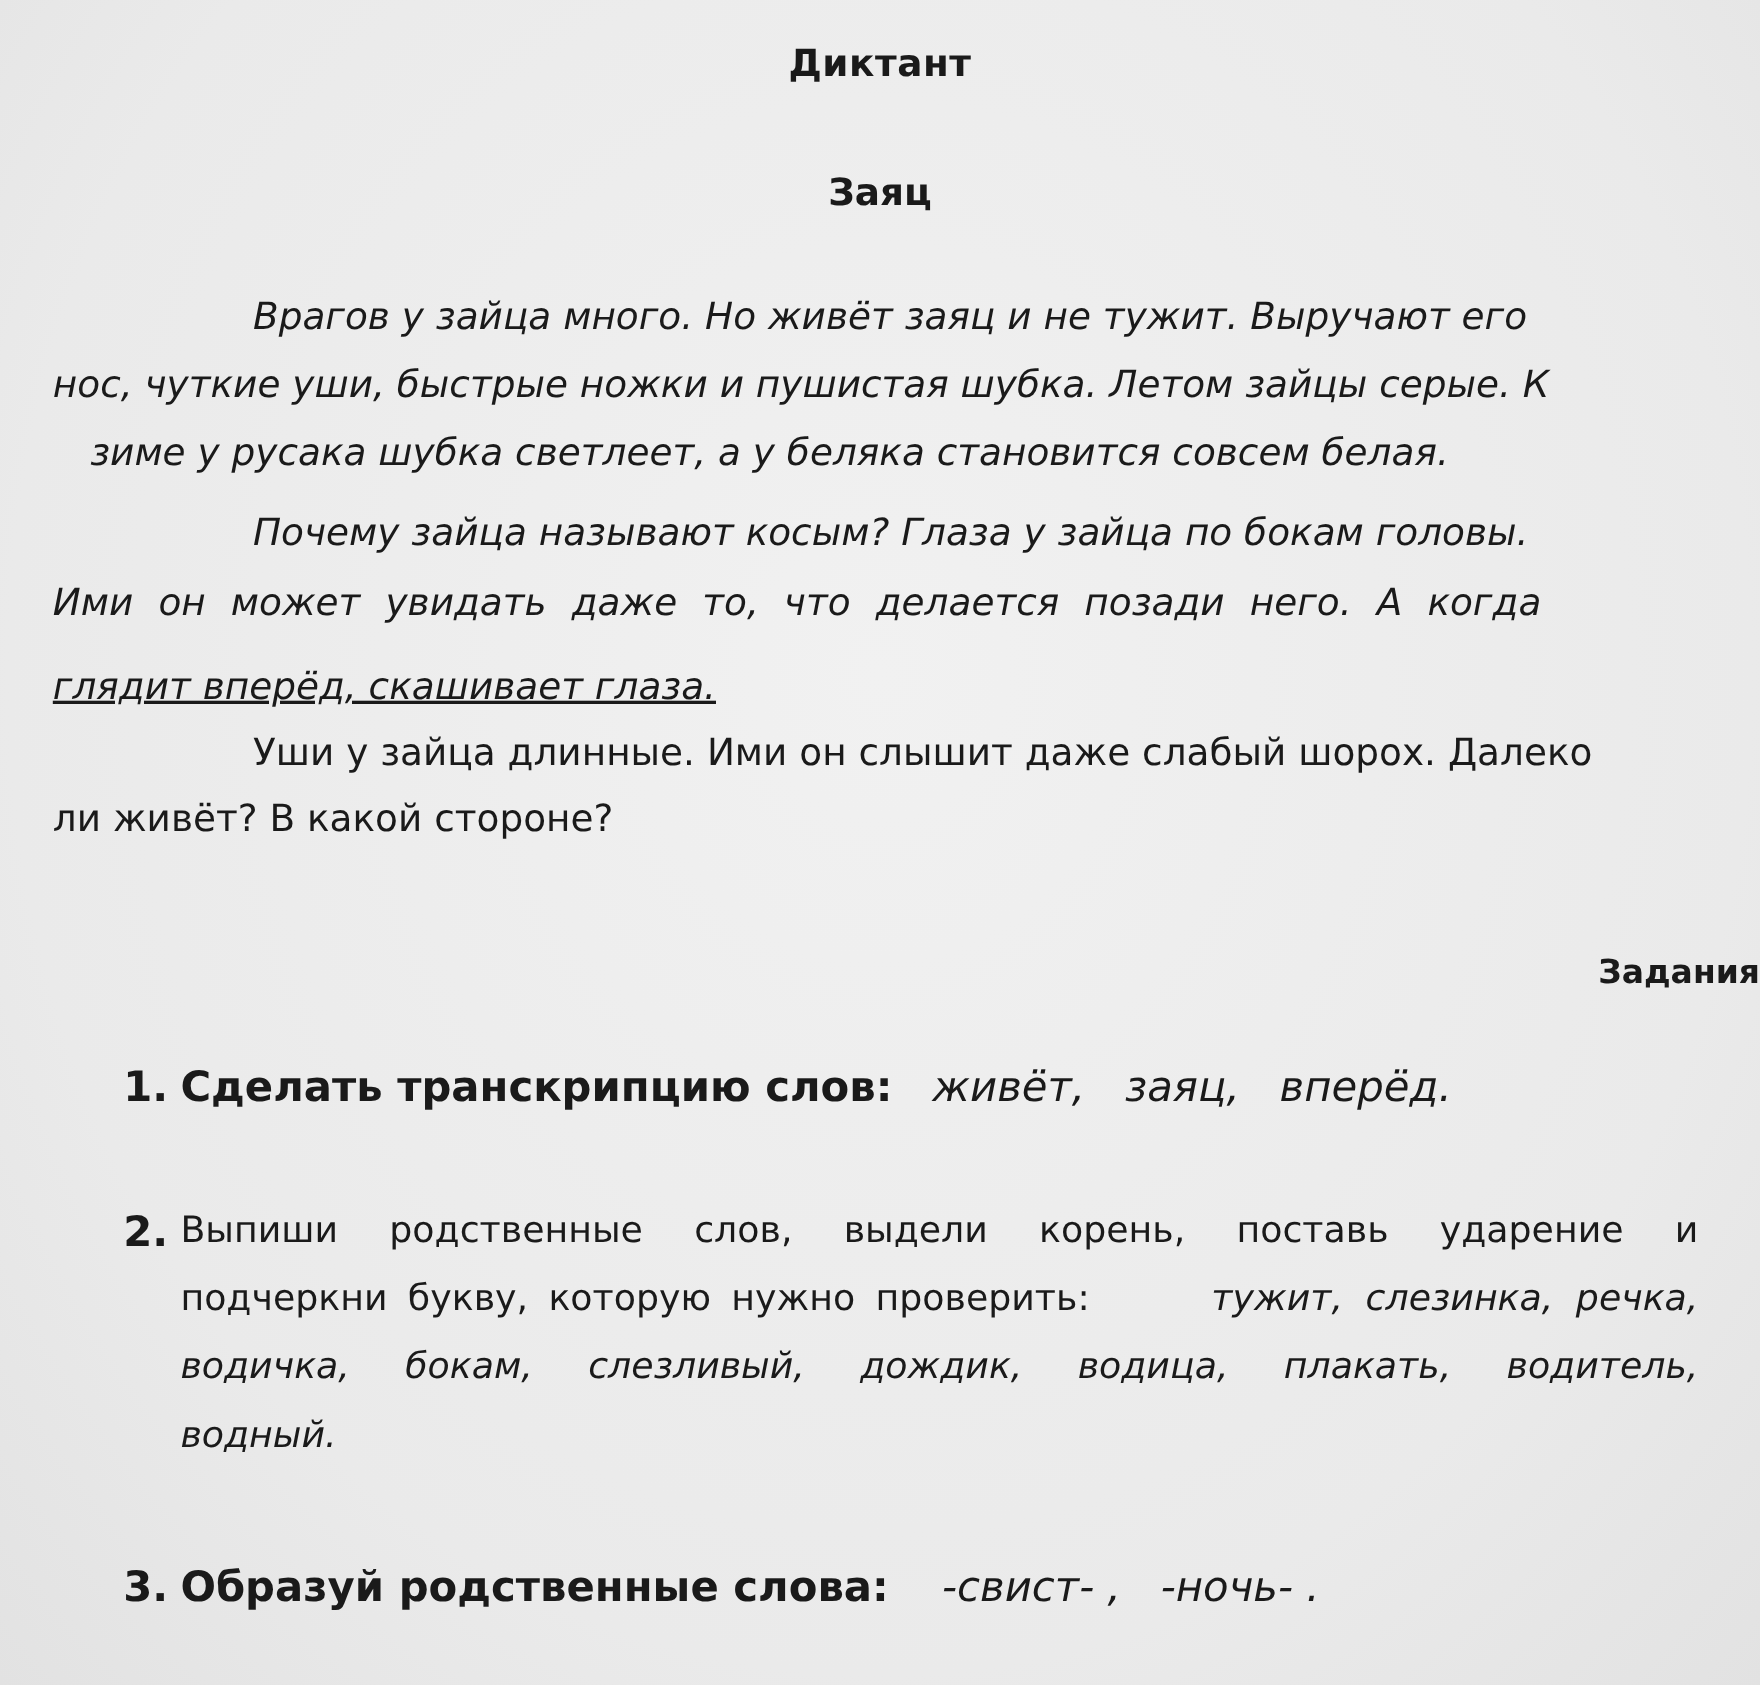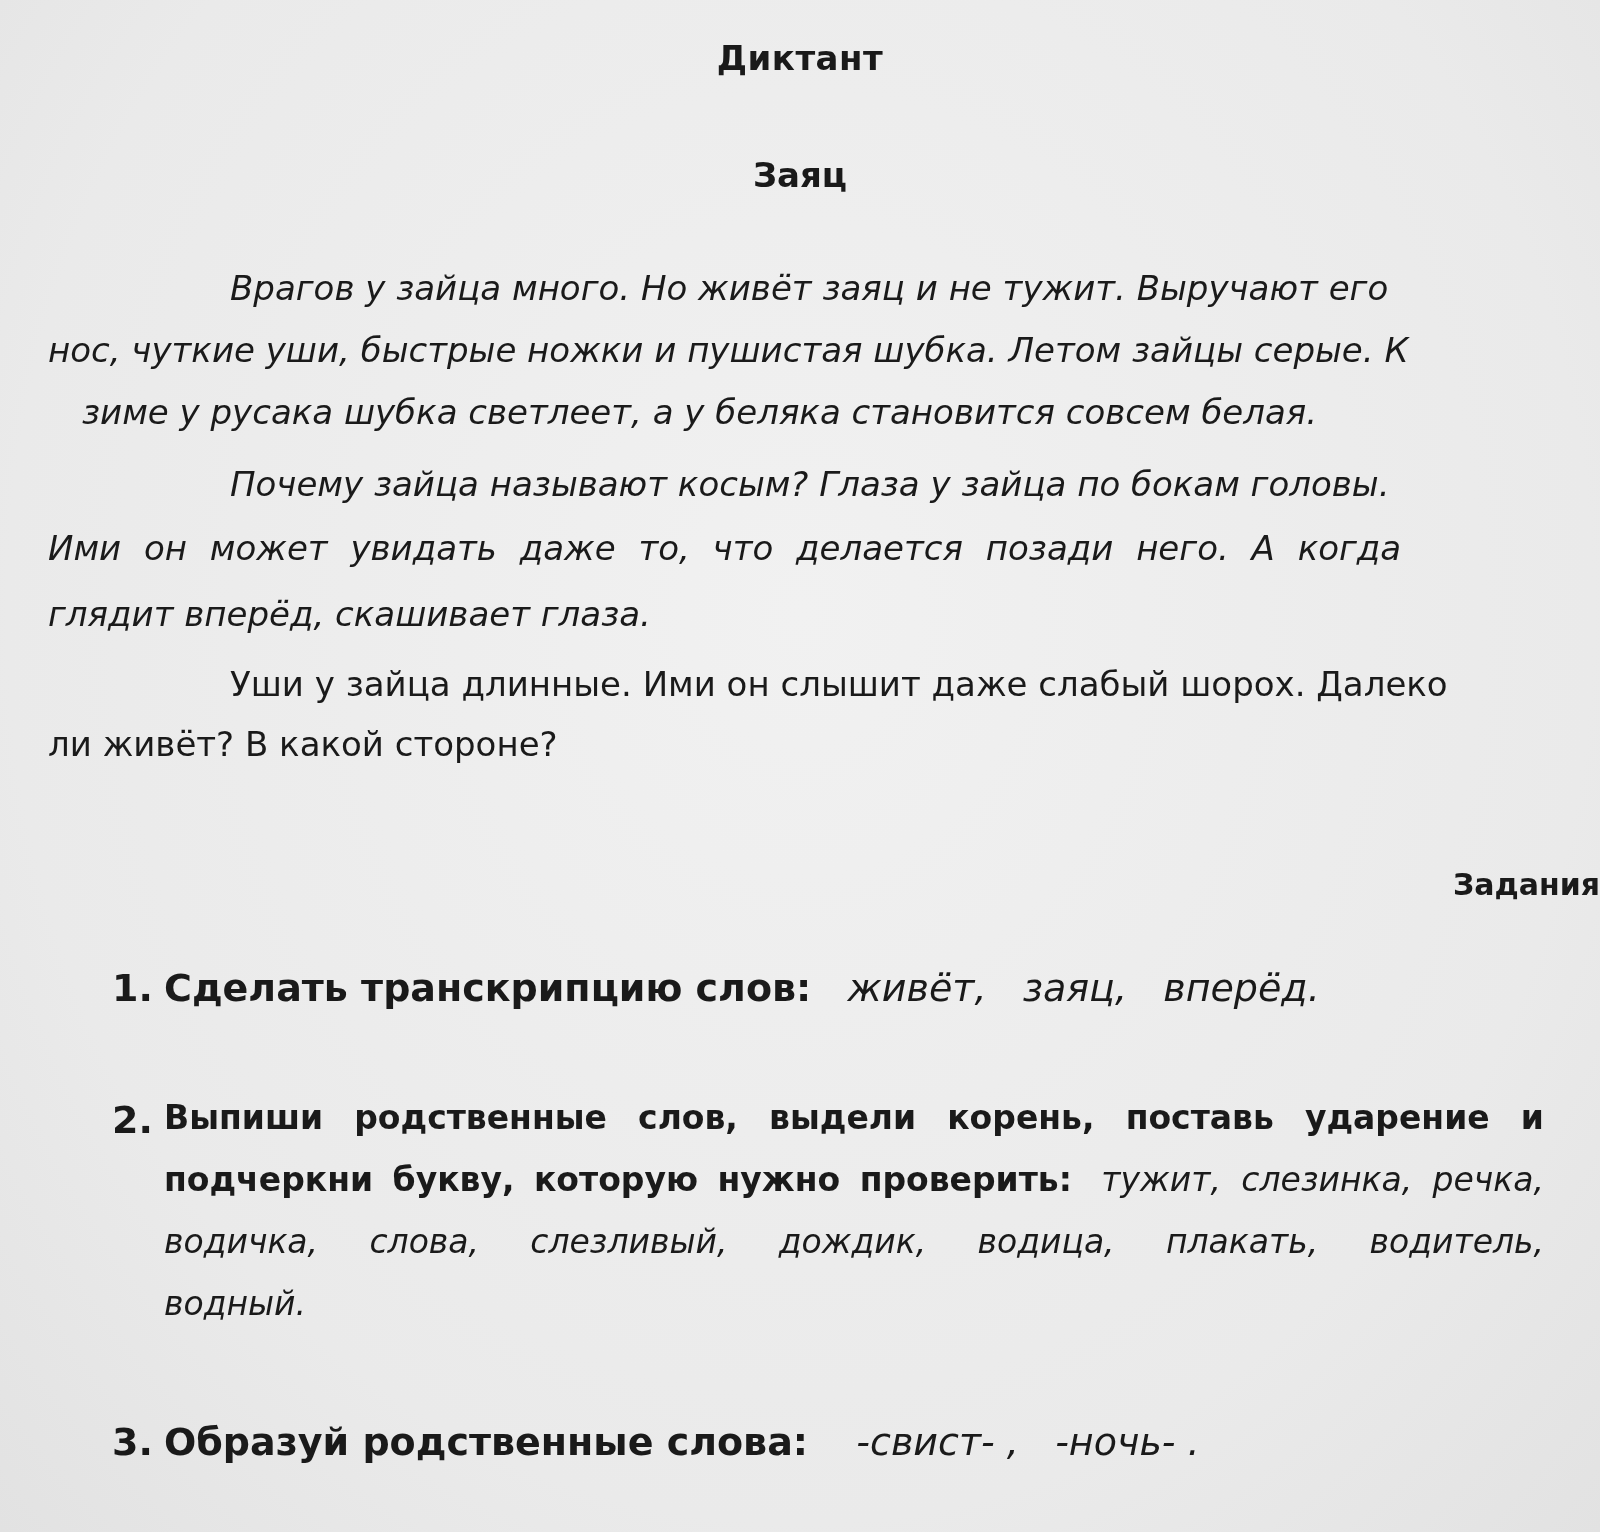--- a/index.html
+++ b/index.html
@@ -86,39 +86,39 @@
     }
     .task2-line {
       position: absolute;
       left: 164px;
       width: 1400px;
       font-size: 33px;
       white-space: nowrap;
       display: flex;
       justify-content: space-between;
     }
-    .bold { font-weight: bold; }
+    .bold { font-weight: normal; }
   </style>
 </head>
 <body>
 
 <div class="page">
 
   <div class="title">Диктант</div>
   <div class="subtitle">Заяц</div>
 
   <div class="story">
 
     <div class="line it" style="top:0px; left:182px;">Врагов у зайца много. Но живёт заяц и не тужит. Выручают его</div>
     <div class="line it" style="top:62px;">нос, чуткие уши, быстрые ножки и пушистая шубка. Летом зайцы серые. К</div>
     <div class="line it" style="top:124px;margin-left:34px;">зиме у русака шубка светлеет, а у беляка становится совсем белая.</div>
 
     <div class="line it" style="top:196px; left:182px;">Почему зайца называют косым? Глаза у зайца по бокам головы.</div>
     <div class="line it" style="top:260px; word-spacing:12px;">Ими он может увидать даже то, что делается позади него. А когда</div>
-    <div class="line it" style="top:326px;">глядит вперёд, скашивает глаза.</div>
+    <div class="line it" style="top:336px;text-decoration:underline;">глядит вперёд, скашивает глаза.</div>
 
     <div class="line" style="top:396px; left:182px;">Уши у зайца длинные. Ими он слышит даже слабый шорох. Далеко</div>
     <div class="line" style="top:456px;">ли живёт? В какой стороне?</div>
   </div>
 
   <div class="tasks-heading">Задания</div>
 
   <div class="task" style="top:966px;">
     <span class="num">1.</span><span class="instr">Сделать транскрипцию слов:</span>&nbsp;&nbsp;&nbsp;<span class="words" style="white-space:pre;">живёт,   заяц,   вперёд.</span>
   </div>
@@ -135,21 +135,21 @@
     <span>поставь</span>
     <span>ударение</span>
     <span>и</span>
   </div>
   <div class="task2-line" style="top:1160px; width:1380px;">
     <span class="bold" style="word-spacing:8px;">подчеркни букву, которую нужно проверить:</span>
     <span class="it" style="word-spacing:10px;">тужит, слезинка, речка,</span>
   </div>
   <div class="task2-line it" style="top:1222px; width:1380px;">
     <span>водичка,</span>
-    <span>слова,</span>
+    <span>бокам,</span>
     <span>слезливый,</span>
     <span>дождик,</span>
     <span>водица,</span>
     <span>плакать,</span>
     <span>водитель,</span>
   </div>
   <div class="task2-line it" style="top:1284px;">
     <span>водный.</span>
   </div>
 

